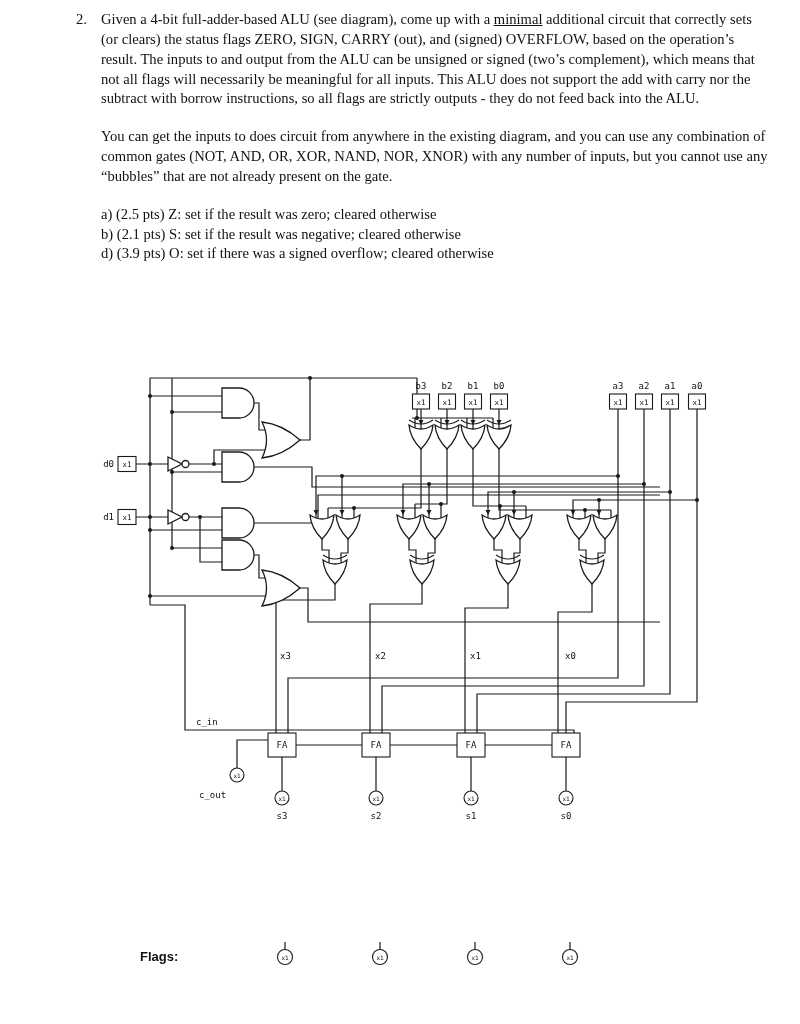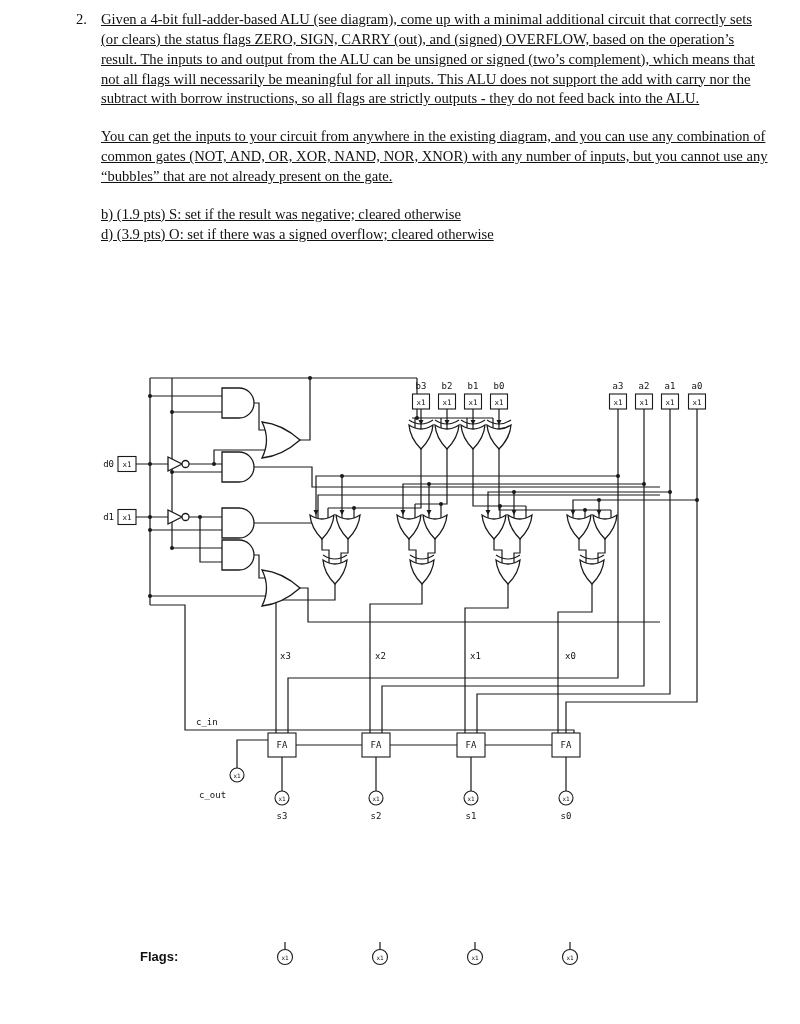--- a/index.html
+++ b/index.html
@@ -1,21 +1,21 @@
 <!DOCTYPE html>
 <html><head>
 <meta charset="utf-8">
 <style>
   html,body{margin:0;padding:0;background:#fff;}
   .page{position:relative;width:800px;height:1024px;background:#ffffff;overflow:hidden;
         font-family:"Liberation Serif",serif;color:#111;}
   .doc{position:absolute;left:76px;top:10px;width:692px;font-size:14.6px;line-height:1.36;}
   .problem{display:flex;}
   .pnum{width:25px;flex:none;}
-  .pbody{flex:1;text-decoration:underline;}
+  .pbody{flex:1;}
   .pbody p{margin:0 0 18px 0;}
   .pbody .items div{margin:0;}
   .u{text-decoration:underline;}
   
   .diagram{position:absolute;left:0;top:372px;}
   svg .wire{fill:none;stroke:#1a1a1a;stroke-width:1.2;}
   svg .gate{fill:#ffffff;stroke:#1a1a1a;stroke-width:1.3;}
   svg .box{fill:#ffffff;stroke:#1a1a1a;stroke-width:1.1;}
   svg .dot{fill:#1a1a1a;stroke:none;}
   svg .arr{fill:#1a1a1a;stroke:none;}
@@ -27,23 +27,24 @@
 </head>
 <body>
 
 <div class="page">
 
   <div class="doc">
     <div class="problem">
       <div class="pnum">2.</div>
       <div class="pbody">
         <p><span>Given a 4-bit full-adder-based ALU (see diagram), come up with a </span><span class="u">minimal</span><span> additional circuit that correctly sets (or clears) the status flags ZERO, SIGN, CARRY (out), and (signed) OVERFLOW, based on the operation’s result. The inputs to and output from the ALU can be unsigned or signed (two’s complement), which means that not all flags will necessarily be meaningful for all inputs. This ALU does not support the add with carry nor the subtract with borrow instructions, so all flags are strictly outputs - they do not feed back into the ALU.</span></p>
-        <p>You can get the inputs to your circuit from anywhere in the existing diagram, and you can use any combination of common gates (NOT, AND, OR, XOR, NAND, NOR, XNOR) with any number of inputs, but you cannot use any “bubbles” that are not already present on the gate.</p>
+        <p>You can get the inputs to does circuit from anywhere in the existing diagram, and you can use any combination of common gates (NOT, AND, OR, XOR, NAND, NOR, XNOR) with any number of inputs, but you cannot use any “bubbles” that are not already present on the gate.</p>
         <div class="items">
-          <div>b) (1.9 pts) S: set if the result was negative; cleared otherwise</div>
+          <div>a) (2.5 pts) Z: set if the result was zero; cleared otherwise</div>
+          <div>b) (2.1 pts) S: set if the result was negative; cleared otherwise</div>
           <div>d) (3.9 pts) O: set if there was a signed overflow; cleared otherwise</div>
         </div>
       </div>
     </div>
   </div>
 
   <div class="diagram">
   <svg width="800" height="630" viewBox="0 0 800 630">
     <defs>
       <g id="or-d">

